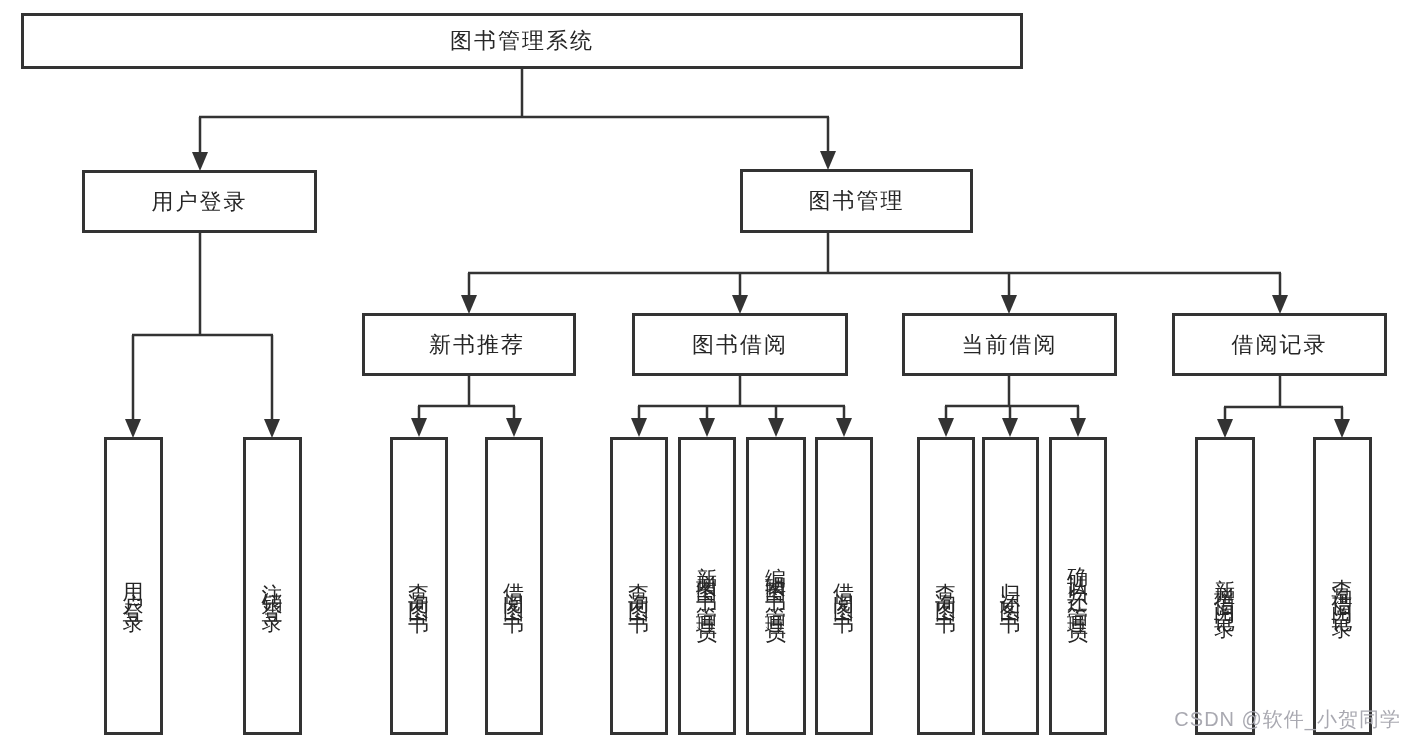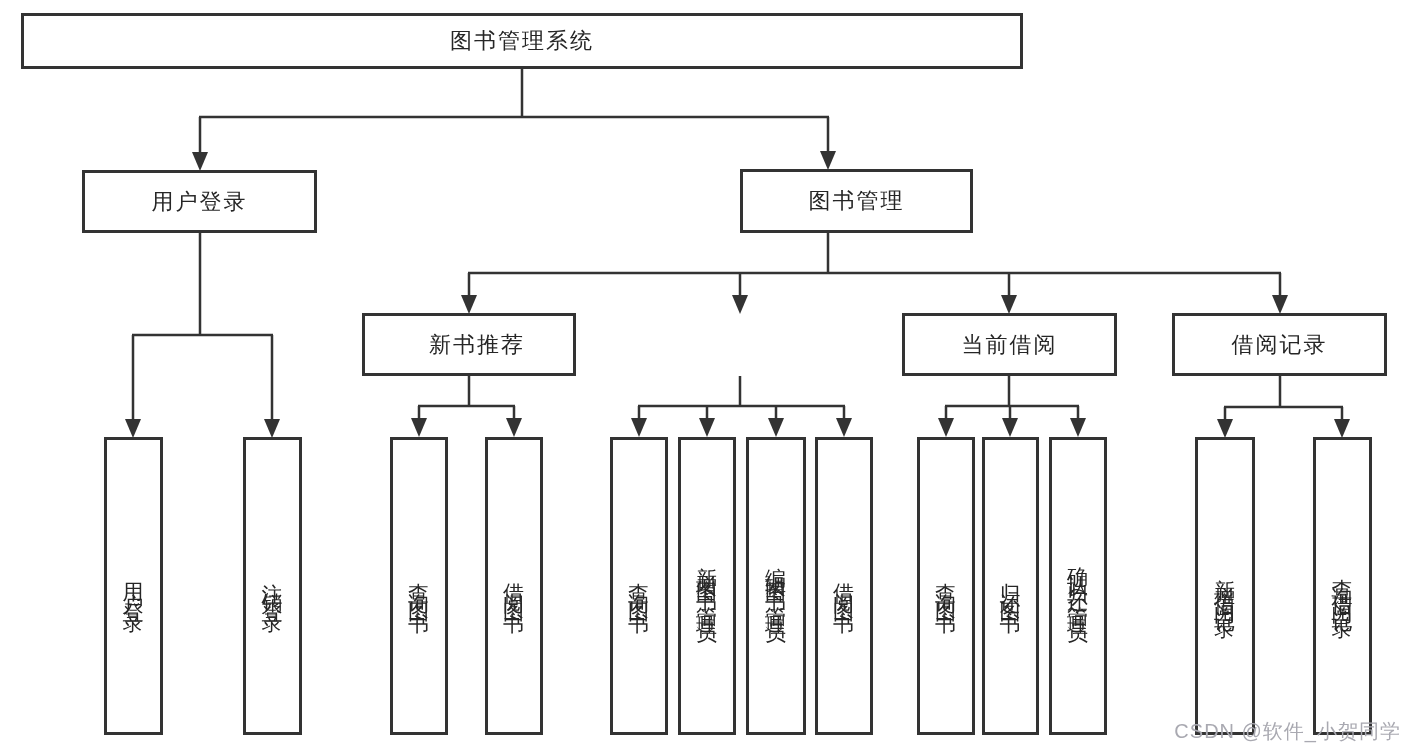--- a/index.html
+++ b/index.html
@@ -25,21 +25,21 @@
   .h-node{font-size:22px;letter-spacing:2px;white-space:nowrap;}
   .v-node{
     font-size:21px;
     letter-spacing:10px;
     writing-mode:vertical-rl;
     line-height:1;
   }
   .v-node.long{letter-spacing:8px;}
   #watermark{
     position:absolute;
-    right:4px;bottom:2px;
+    right:4px;bottom:14px;
     font-size:20px;
     color:#a9a9b1;
     letter-spacing:1px;
     white-space:nowrap;
   }
 </style>
 </head>
 <body>
 
 <div id="canvas">
@@ -90,20 +90,21 @@
       <polygon points="1334,419 1350,419 1342,438"></polygon>
     </g>
   </svg>
 
   <div class="node h-node" style="left:21px;top:13px;width:1002px;height:56px;">图书管理系统</div>
 
   <div class="node h-node" style="left:82px;top:170px;width:235px;height:63px;">用户登录</div>
   <div class="node h-node" style="left:712px;top:169px;width:233px;height:64px;margin-left:28px;">图书管理</div>
 
   <div class="node h-node" style="left:362px;top:313px;width:214px;height:63px;padding-left:16px;">新书推荐</div>
+  <div class="node h-node" style="left:632px;top:313px;width:216px;height:63px;">图书借阅</div>
   <div class="node h-node" style="left:902px;top:313px;width:215px;height:63px;">当前借阅</div>
   <div class="node h-node" style="left:1172px;top:313px;width:215px;height:63px;">借阅记录</div>
 
   <div class="node v-node" style="left:104px;top:437px;width:59px;height:298px;">用户登录</div>
   <div class="node v-node" style="left:243px;top:437px;width:59px;height:298px;">注销登录</div>
 
   <div class="node v-node" style="left:390px;top:437px;width:58px;height:298px;">查询图书</div>
   <div class="node v-node" style="left:485px;top:437px;width:58px;height:298px;">借阅图书</div>
 
   <div class="node v-node" style="left:610px;top:437px;width:58px;height:298px;">查询图书</div>

